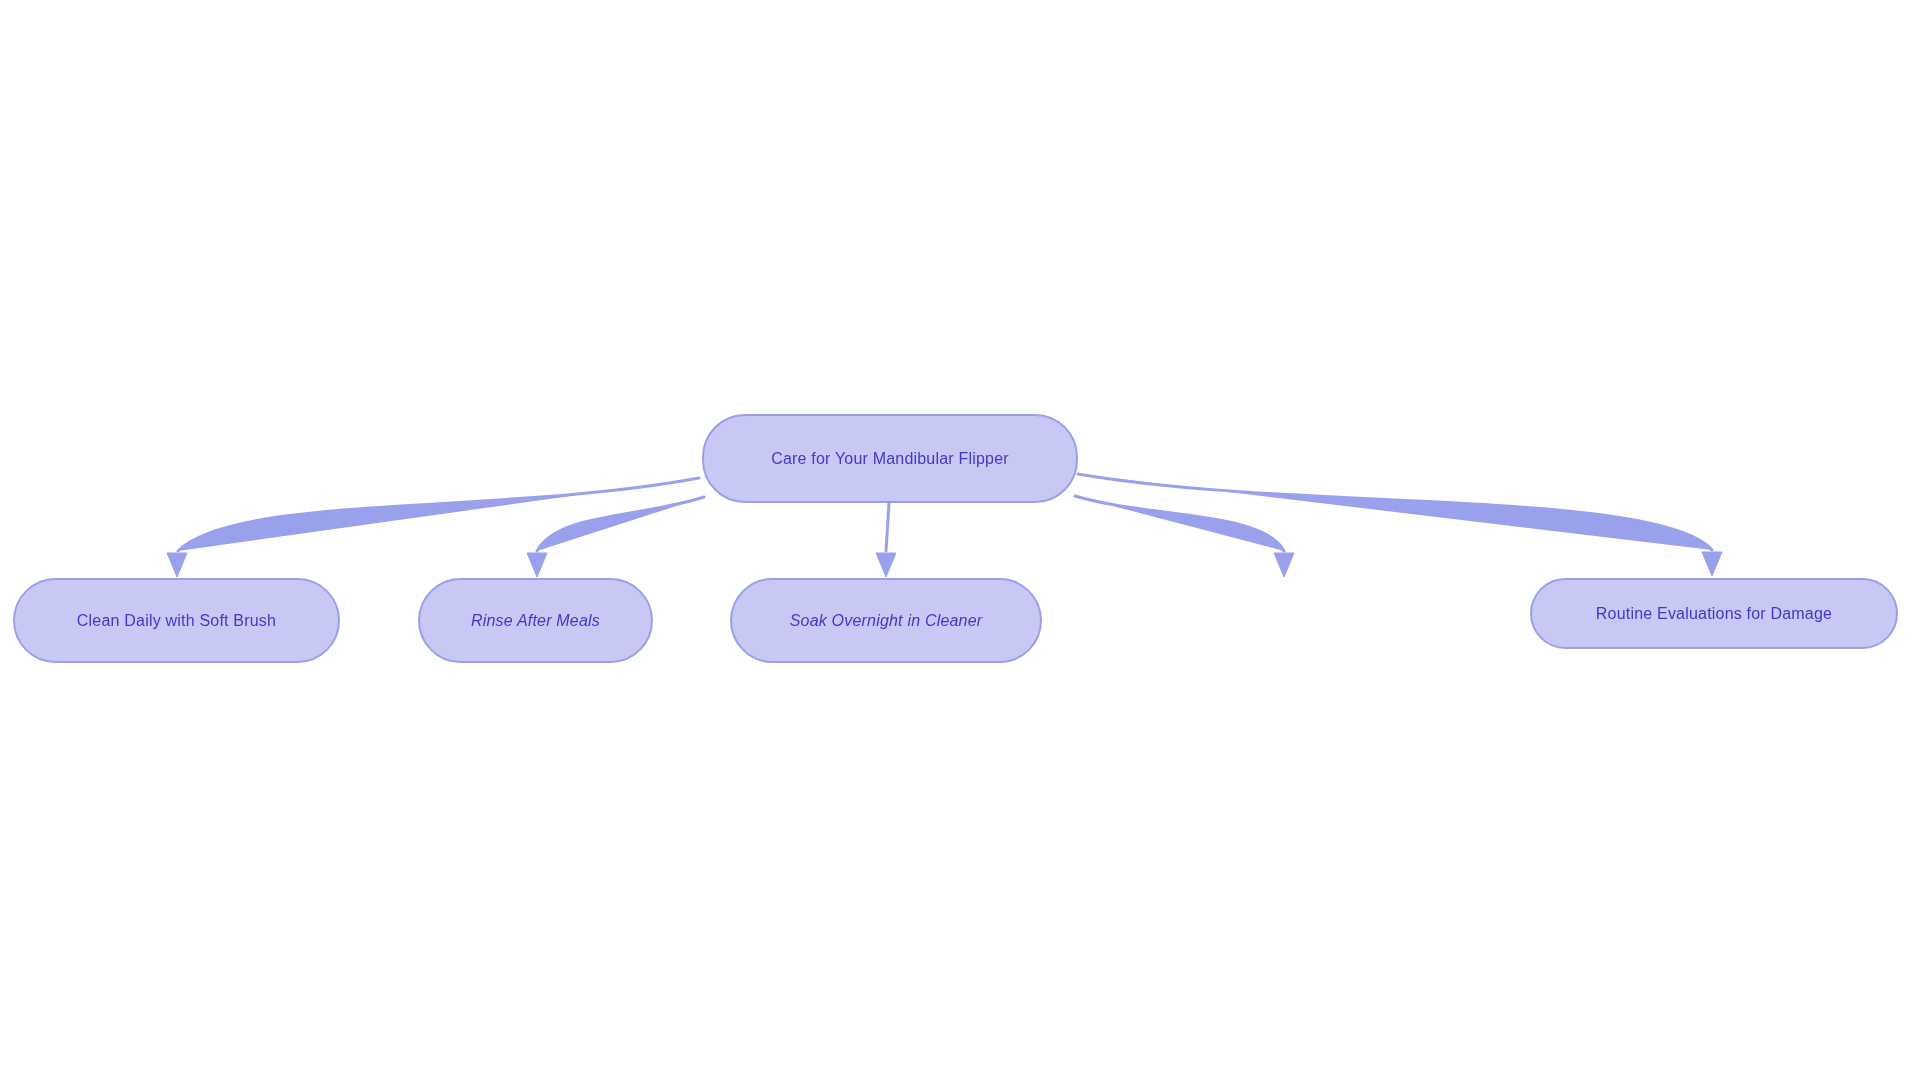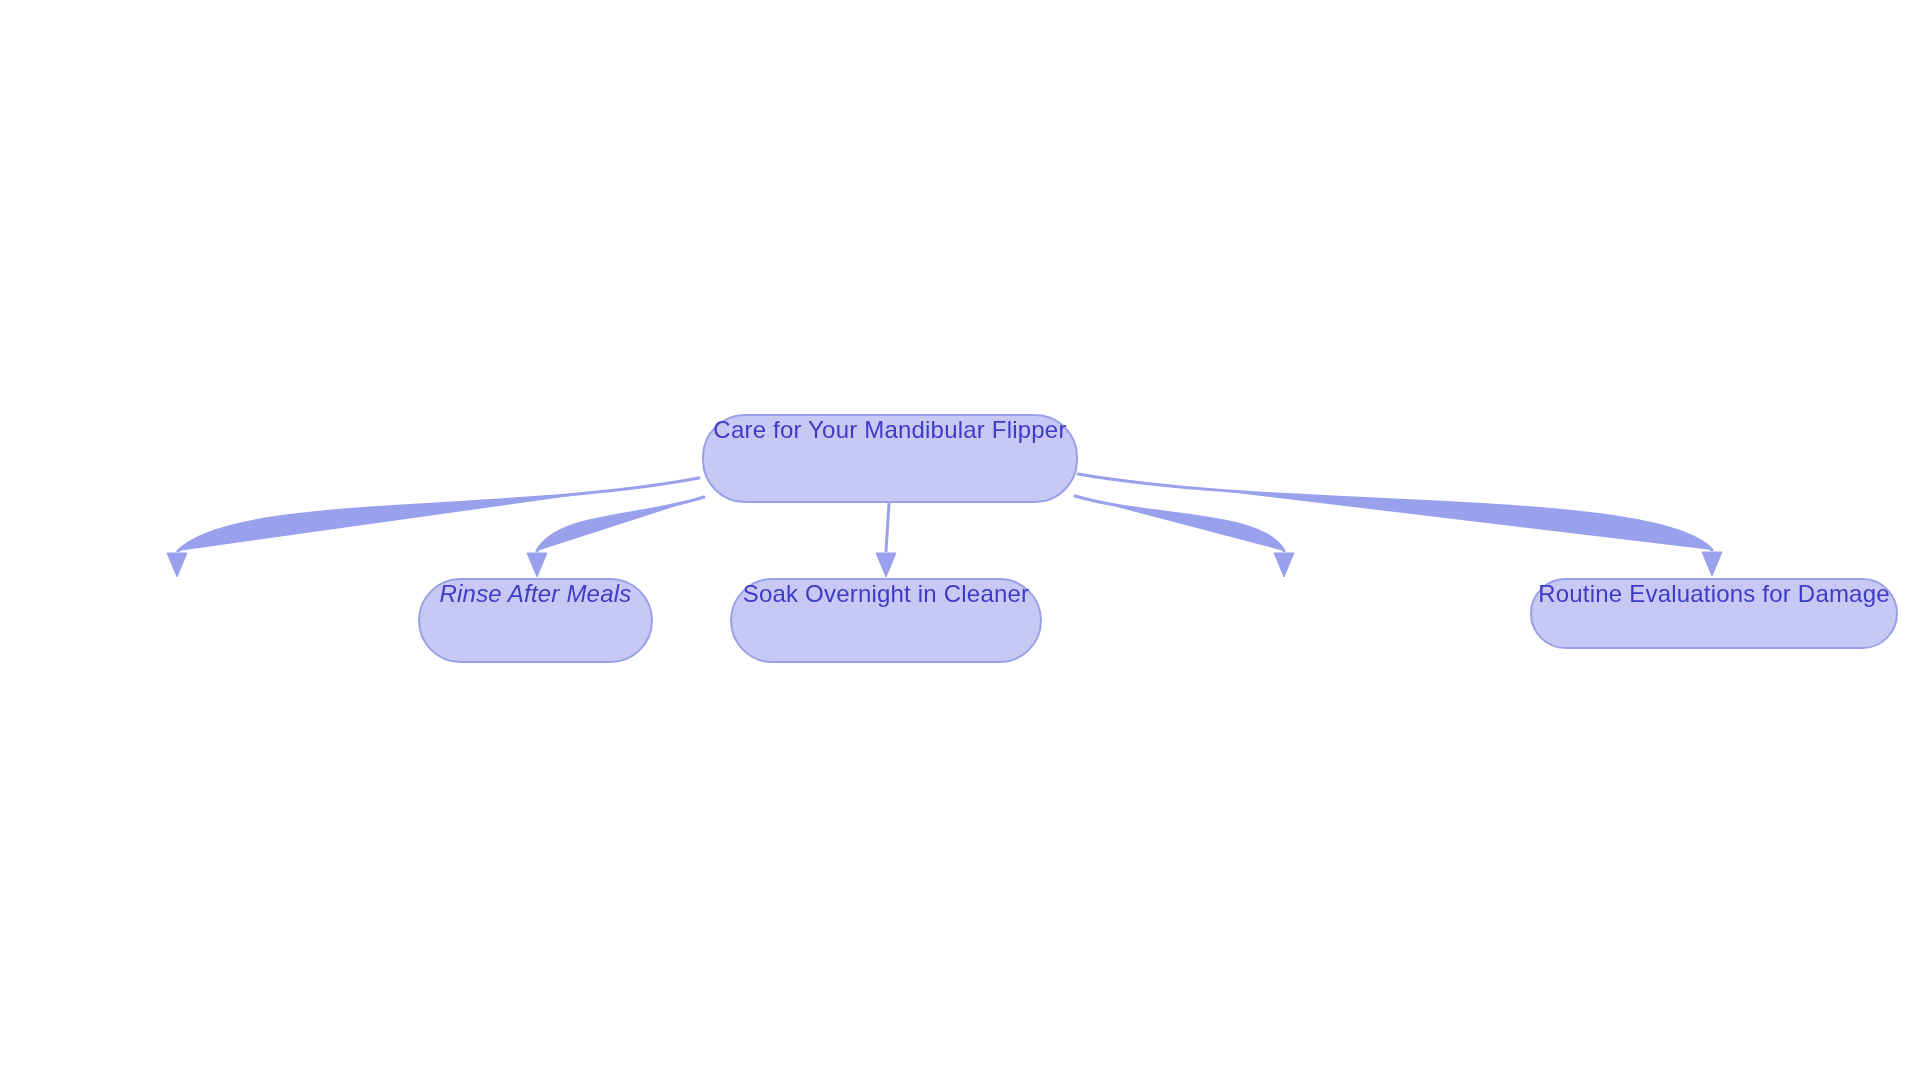--- a/index.html
+++ b/index.html
@@ -23,35 +23,35 @@
   }
   .edges {
     position: absolute;
     left: 0; top: 0;
     width: 1920px; height: 1083px;
     pointer-events: none;
   }
   .node {
     position: absolute;
     display: flex;
-    align-items: flex-start;
+    align-items: center;
     justify-content: center;
     background: var(--node-fill);
     border: 2px solid var(--node-border);
     border-radius: 43px;
     color: var(--text);
-    font-size: 24px;
+    font-size: 16px;
     letter-spacing: 0.2px;
     text-align: center;
     line-height: 1.2;
   }
   .node-root  { left: 702px;  top: 414px; width: 376px; height: 89px; }
   .node-c0    { left: 13px;   top: 578px; width: 327px; height: 85px; }
   .node-c1    { left: 418px;  top: 578px; width: 235px; height: 85px; font-style: italic; }
-  .node-c2    { left: 730px;  top: 578px; width: 312px; height: 85px; }
+  .node-c2    { left: 730px;  top: 578px; width: 312px; height: 85px; font-style: italic; }
   .node-c3    { left: 1123px; top: 578px; width: 325px; height: 85px; }
   .node-c4    { left: 1530px; top: 578px; width: 368px; height: 71px; }
 </style>
 </head>
 <body>
 
 <div class="canvas">
 
   <svg class="edges" viewBox="0 0 1920 1083" xmlns="http://www.w3.org/2000/svg">
     <g stroke="#9aa1ec" stroke-width="3" fill="#9aa1ec" stroke-linecap="round">
@@ -67,20 +67,23 @@
       <polygon points="876,553 896,553 886,577"></polygon>
       <polygon points="1274,553 1294,553 1284,577"></polygon>
       <polygon points="1702,552 1722,552 1712,576"></polygon>
     </g>
   </svg>
 
   <div class="node node-root">
     <span>Care for Your Mandibular Flipper</span>
   </div>
 
+  <div class="node node-c0">
+    <span>Clean Daily with Soft Brush</span>
+  </div>
 
   <div class="node node-c1">
     <span>Rinse After Meals</span>
   </div>
 
   <div class="node node-c2">
     <span>Soak Overnight in Cleaner</span>
   </div>
 
 

